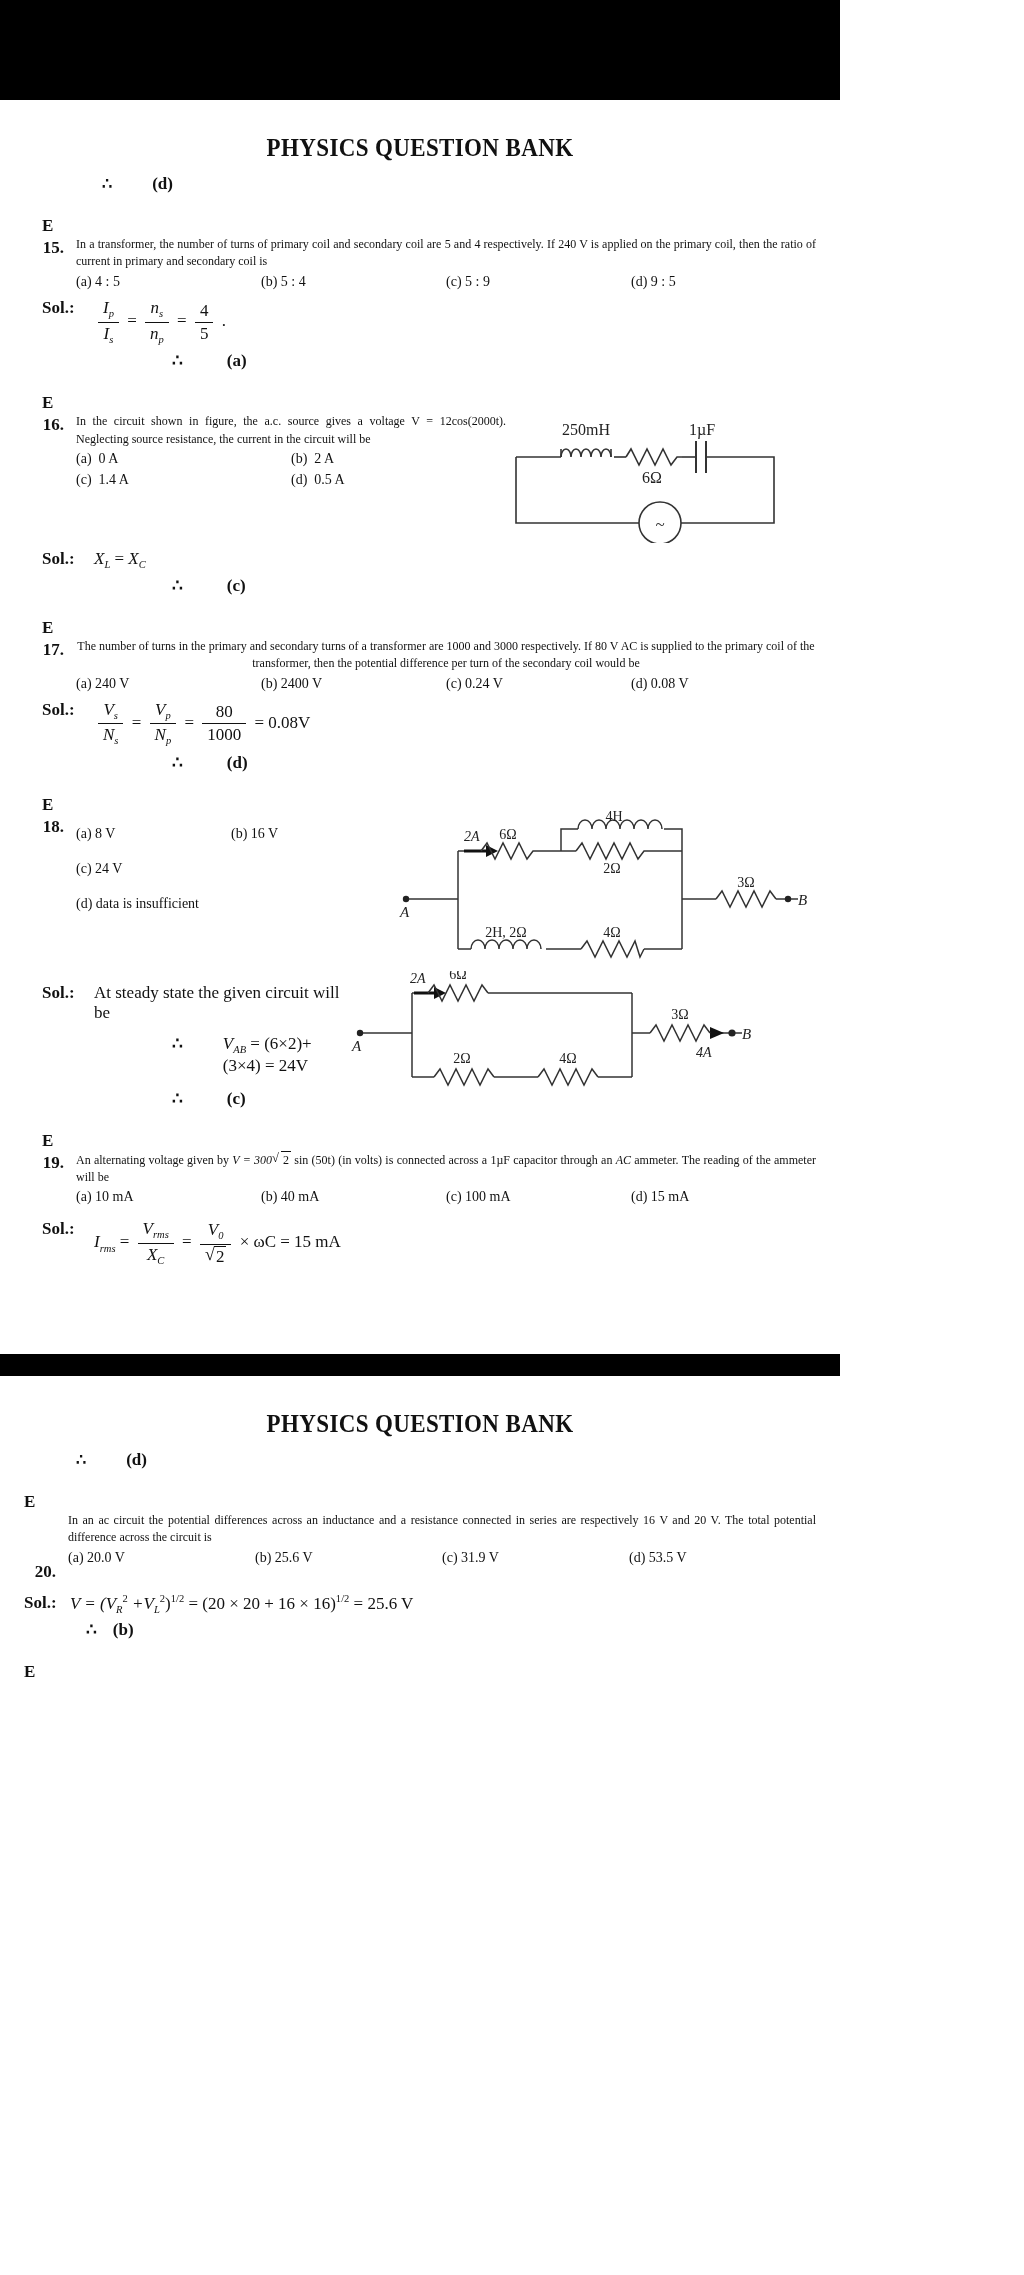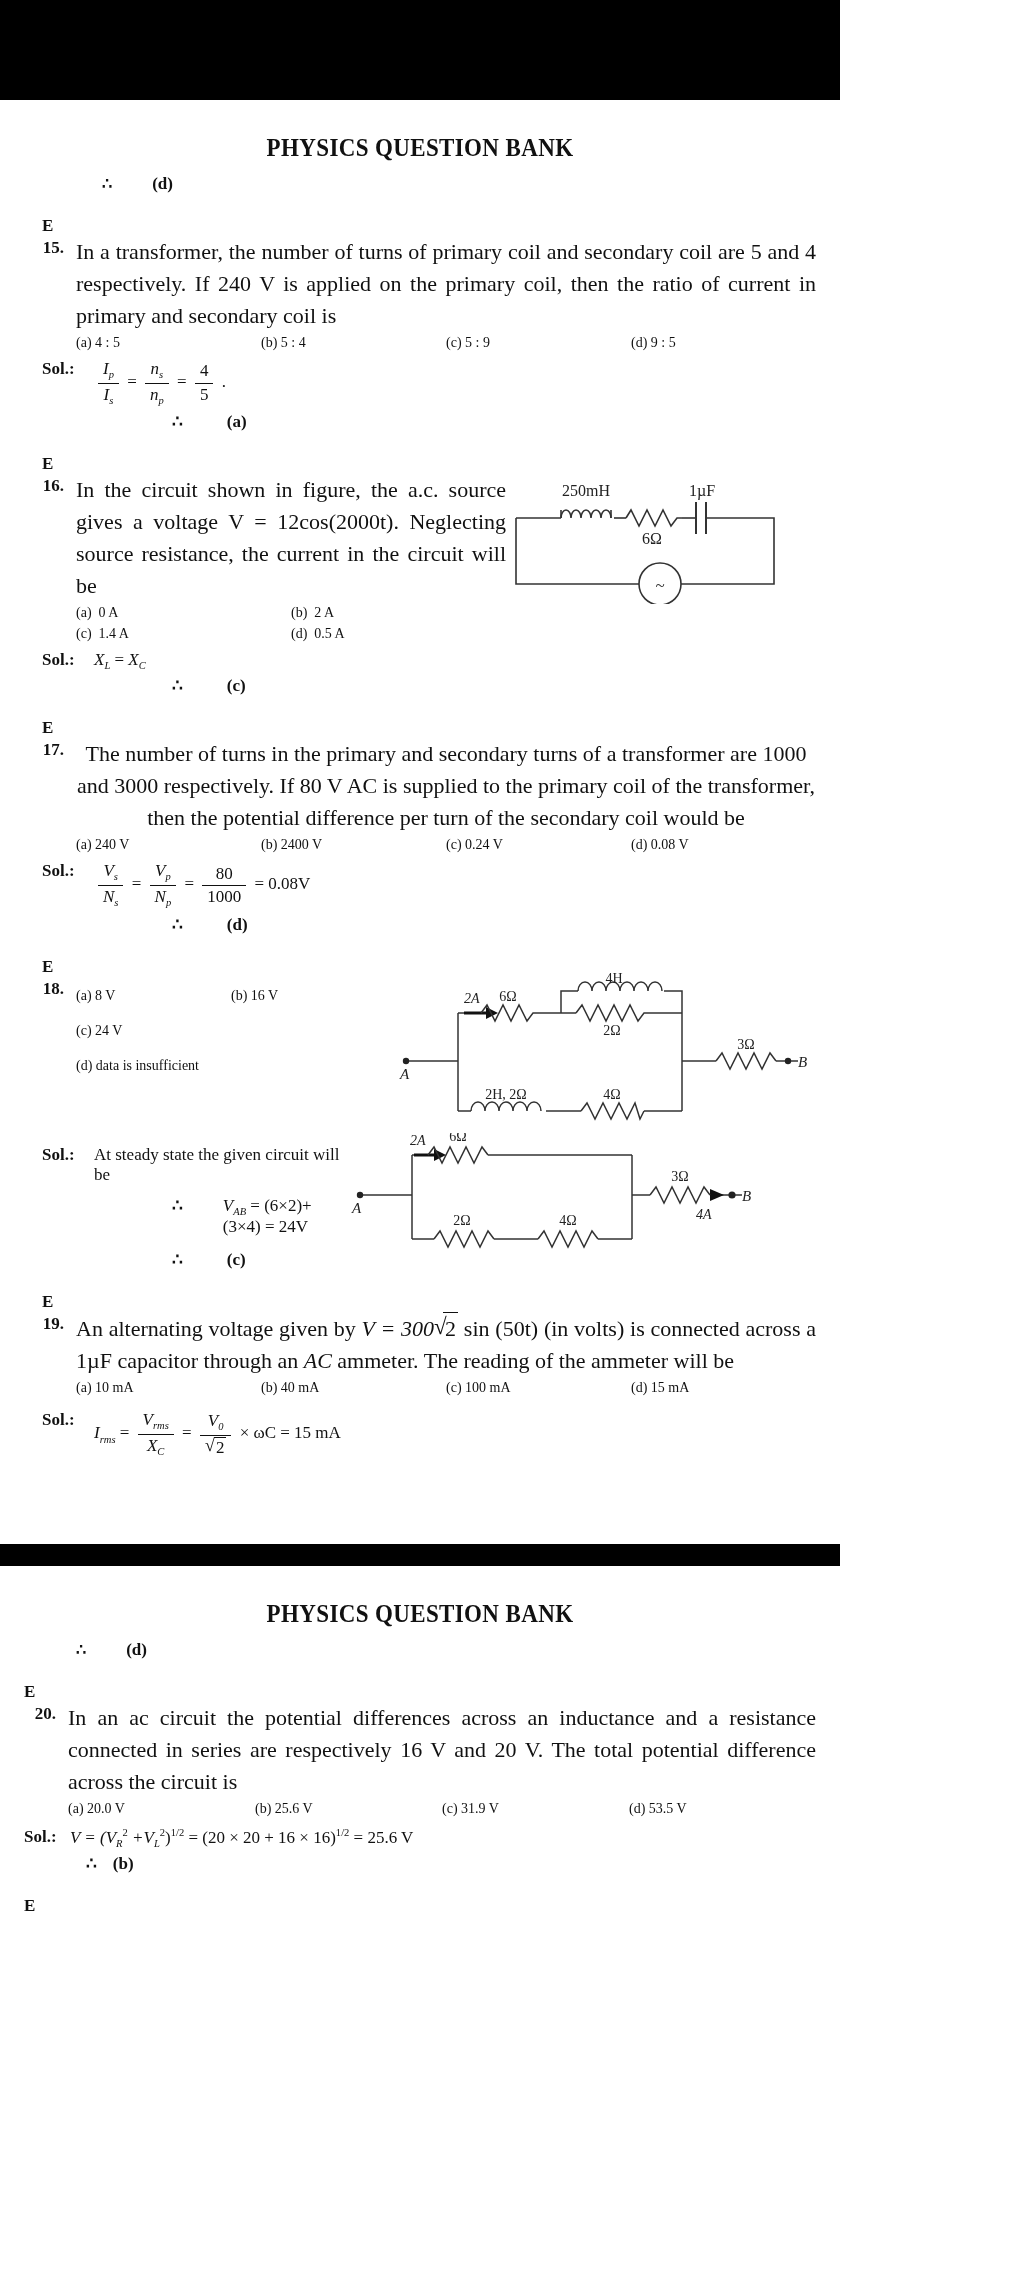--- a/index.html
+++ b/index.html
@@ -54,21 +54,21 @@
     width:52px;
     flex:0 0 52px;
     text-align:right;
     padding-right:12px;
     font-weight:bold;
     font-size:17px;
     line-height:1.45;
   }
   .qbody { flex:1 1 auto; }
   .qtext {
-    font-size:22px;
+    font-size:12px;
     line-height:1.45;
     text-align:justify;
     margin:0;
   }
   .qtext.narrow { max-width:560px; text-align:justify; }
 
   .opts {
     display:flex;
     font-size:14px;
     margin-top:0;
@@ -567,21 +567,21 @@
     <div class="therefore-line" style="margin-left:52px;">
       <span class="sym">∴</span>
       <span>(d)</span>
     </div>
 
     <div class="spacer-md"></div>
 
     <div class="emark" style="margin-left:0;">E</div>
 
     <div class="q">
-      <div class="qnum" style="width:44px;flex:0 0 44px;">20.</div>
+      <div class="qnum" style="width:44px;flex:0 0 44px;margin-top:48px;">20.</div>
       <div class="qbody">
         <p class="qtext">In an ac circuit the potential differences across an inductance and a resistance connected in series are respectively 16 V and 20 V. The total potential difference across the circuit is</p>
         <div class="opts">
           <div class="o">
             <span>(a)</span>
             <span>20.0 V</span>
           </div>
           <div class="o">
             <span>(b)</span>
             <span>25.6 V</span>

